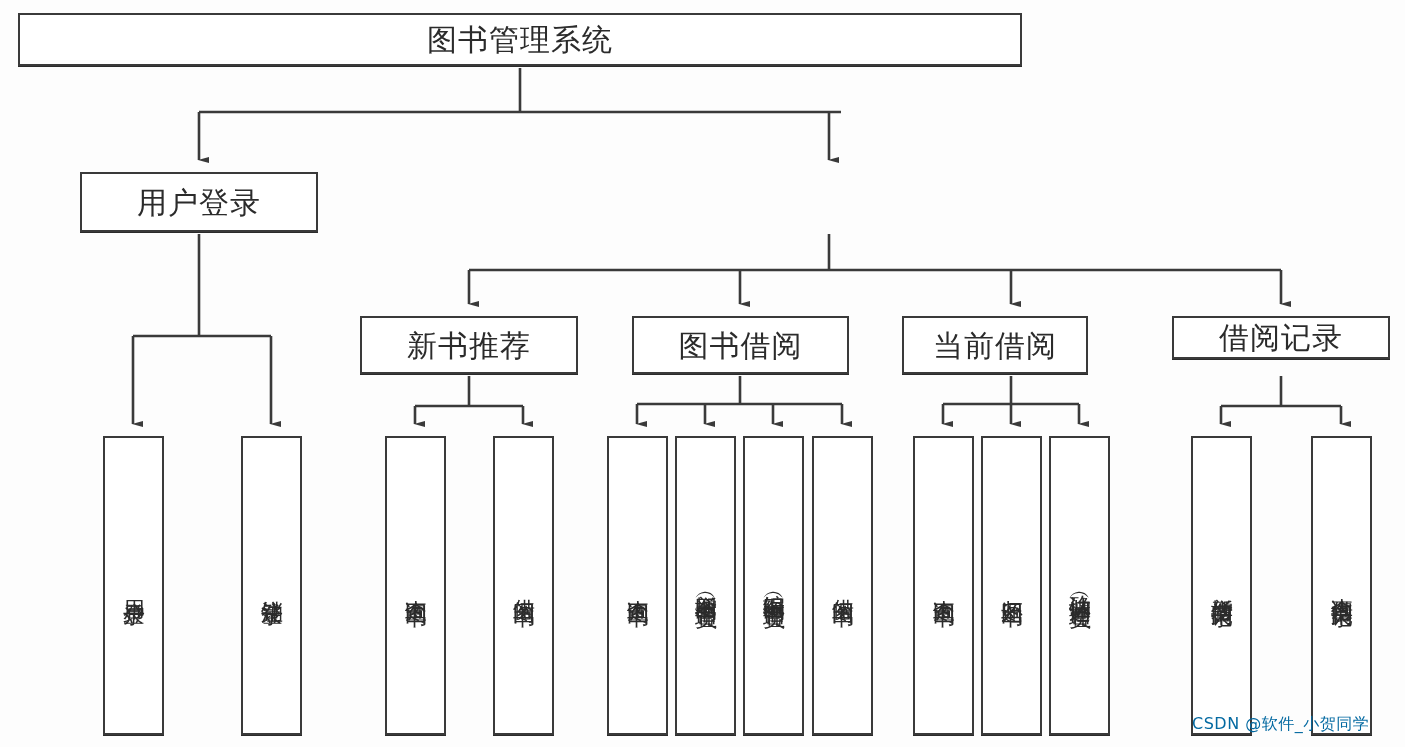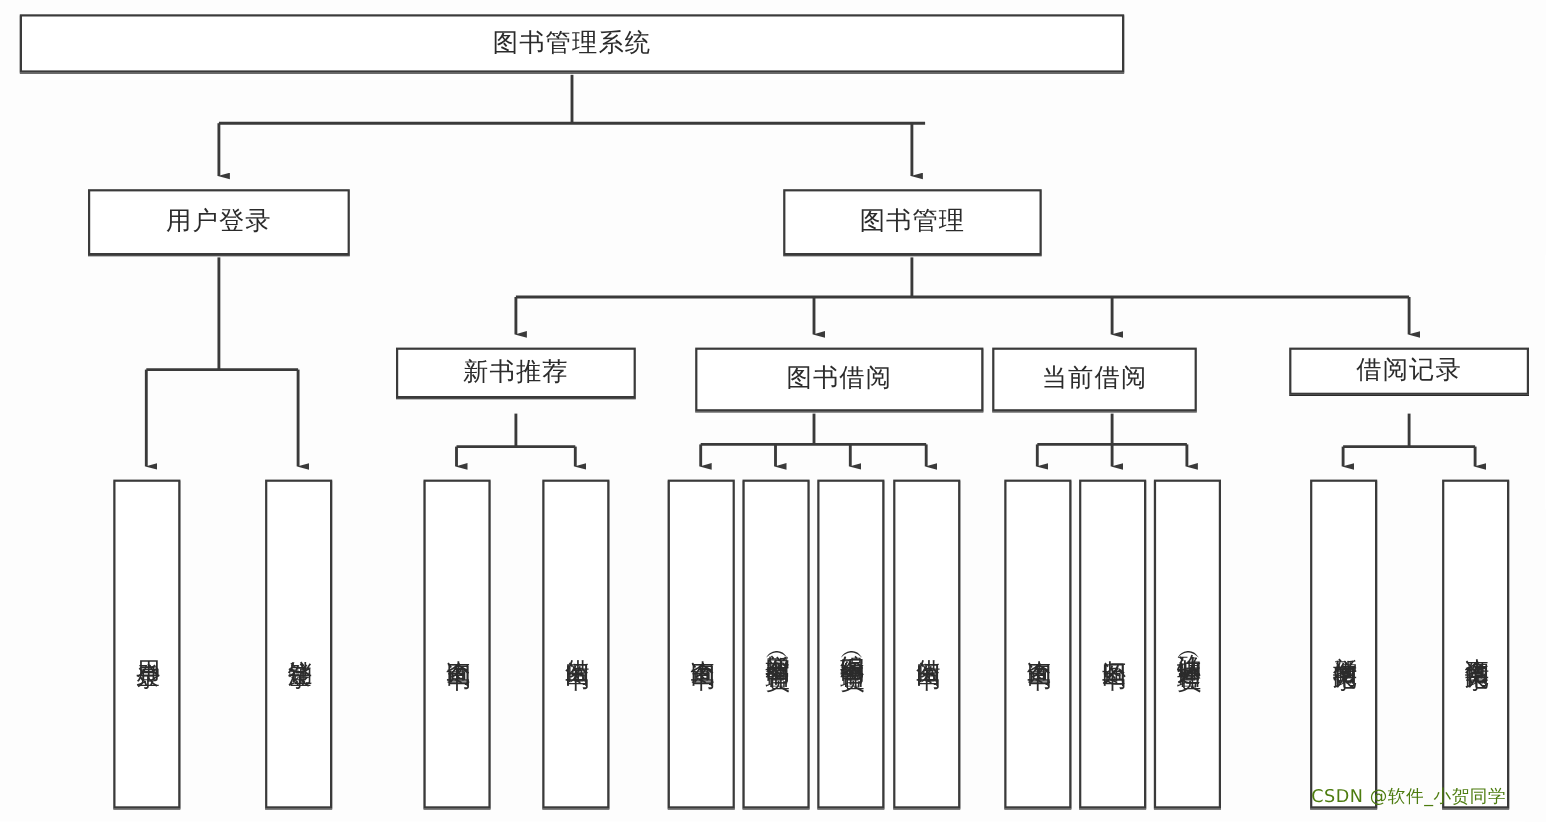--- a/index.html
+++ b/index.html
@@ -30,21 +30,21 @@
     box-sizing: border-box;
     border: 2px solid #3a3a3a;
     background: #ffffff;
     display: flex;
     align-items: center;
     justify-content: center;
     color: #2b2b2b;
     box-shadow: 0 1px 0 0 #2b2b2b;
   }
   .node.horiz {
-    font-size: 23px;
+    font-size: 30px;
     line-height: 1.1;
     letter-spacing: 1px;
     white-space: nowrap;
     align-items: center;
   }
   .node.vert {
     writing-mode: vertical-rl;
     text-orientation: upright;
     font-size: 22px;
     line-height: 1.22;
@@ -54,21 +54,21 @@
     justify-content: center;
     text-align: center;
   }
   .node.vert .vtext {
     writing-mode: vertical-rl;
     text-orientation: upright;
     display: block;
   }
   .watermark {
     position: absolute;
-    color: #4d7c0f;
+    color: #0369a1;
     font-size: 16px;
     letter-spacing: 0.5px;
     white-space: nowrap;
     user-select: none;
   }
 </style>
 </head>
 <body>
 
 <div id="canvas">
@@ -123,28 +123,25 @@
     </g>
   </svg>
 
   <div class="node horiz" style="left:18px; top:13px; width:1004px; height:53px;">
     <span>图书管理系统</span>
   </div>
 
   <div class="node horiz" style="left:80px; top:172px; width:238px; height:60px;">
     <span>用户登录</span>
   </div>
-  <div class="node horiz" style="left:712px; top:172px; width:235px; height:60px;">
-    <span>图书管理</span>
-  </div>
 
-  <div class="node horiz" style="left:360px; top:316px; width:218px; height:46px;">
+  <div class="node horiz" style="left:360px; top:316px; width:218px; height:58px;">
     <span>新书推荐</span>
   </div>
-  <div class="node horiz" style="left:632px; top:316px; width:262px; height:58px;">
+  <div class="node horiz" style="left:632px; top:316px; width:217px; height:58px;">
     <span>图书借阅</span>
   </div>
   <div class="node horiz" style="left:902px; top:316px; width:186px; height:58px;">
     <span>当前借阅</span>
   </div>
   <div class="node horiz" style="left:1172px; top:316px; width:218px; height:43px;">
     <span>借阅记录</span>
   </div>
 
   <div class="node vert" style="left:103px; top:436px; width:61px; height:299px;">

